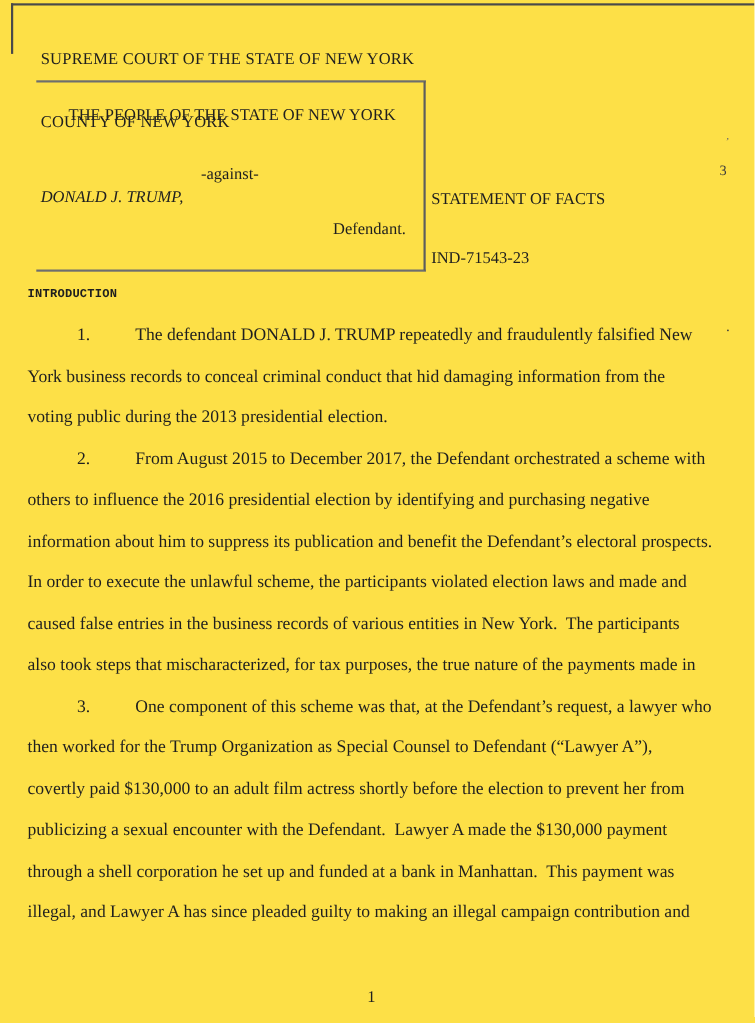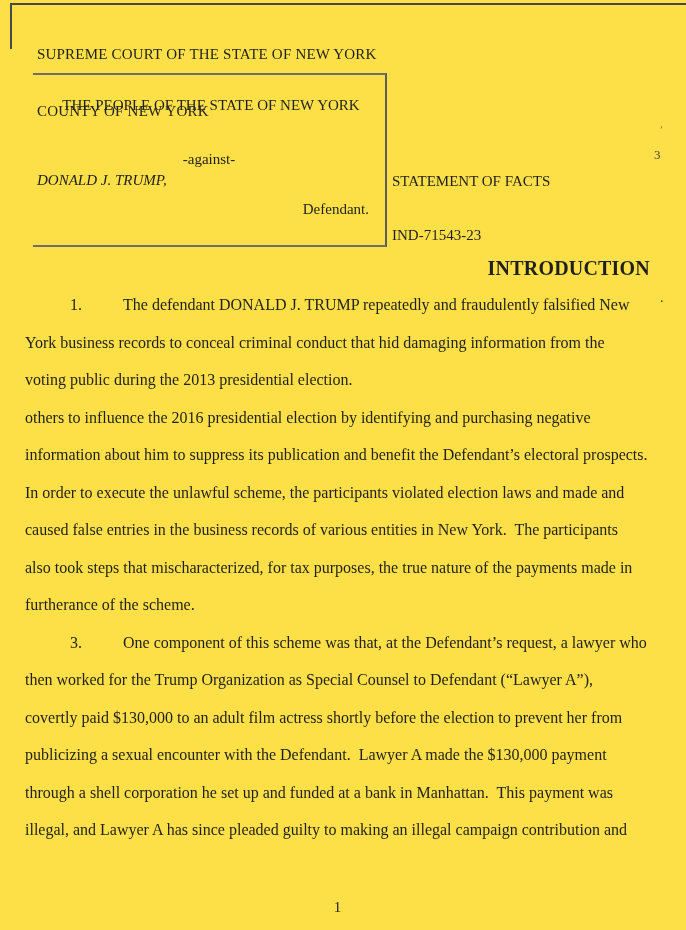--- a/index.html
+++ b/index.html
@@ -61,25 +61,26 @@
     position: absolute;
     left: 392px; top: 136px;
     font-size: 15px;
     line-height: 18px;
     white-space: pre;
   }
   .section-heading {
     position: absolute;
     top: 258px; left: 25px;
     width: 625px;
-    text-align: right;
-    font-size: 20px;
+    text-align: left;
+    font-size: 11px;
     font-weight: bold;
     line-height: 20px;
     letter-spacing: 0.2px;
+    font-family: Liberation Mono, monospace;
   }
   .body-text {
     position: absolute;
     top: 286px; left: 25px;
     width: 640px;
     font-size: 16px;
   }
   .body-line {
     height: 37.5px;
     line-height: 37.5px;
@@ -136,26 +137,26 @@
     <div>STATEMENT OF FACTS</div>
     <div>IND-71543-23</div>
   </div>
 
   <div class="section-heading">INTRODUCTION</div>
 
   <div class="body-text">
       <div class="body-line"><span class="para-num">1.</span><span class="line-text">The defendant DONALD J. TRUMP repeatedly and fraudulently falsified New</span></div>
       <div class="body-line"><span class="line-text">York business records to conceal criminal conduct that hid damaging information from the</span></div>
       <div class="body-line"><span class="line-text">voting public during the 2013 presidential election.</span></div>
+      <div class="body-line"><span class="para-num">2.</span><span class="line-text">From August 2015 to December 2017, the Defendant orchestrated a scheme with</span></div>
       <div class="body-line"><span class="line-text">others to influence the 2016 presidential election by identifying and purchasing negative</span></div>
       <div class="body-line"><span class="line-text">information about him to suppress its publication and benefit the Defendant’s electoral prospects.</span></div>
       <div class="body-line"><span class="line-text">In order to execute the unlawful scheme, the participants violated election laws and made and</span></div>
       <div class="body-line"><span class="line-text">caused false entries in the business records of various entities in New York.  The participants</span></div>
       <div class="body-line"><span class="line-text">also took steps that mischaracterized, for tax purposes, the true nature of the payments made in</span></div>
-      <div class="body-line"><span class="line-text">furtherance of the scheme.</span></div>
       <div class="body-line"><span class="para-num">3.</span><span class="line-text">One component of this scheme was that, at the Defendant’s request, a lawyer who</span></div>
       <div class="body-line"><span class="line-text">then worked for the Trump Organization as Special Counsel to Defendant (“Lawyer A”),</span></div>
       <div class="body-line"><span class="line-text">covertly paid $130,000 to an adult film actress shortly before the election to prevent her from</span></div>
       <div class="body-line"><span class="line-text">publicizing a sexual encounter with the Defendant.  Lawyer A made the $130,000 payment</span></div>
       <div class="body-line"><span class="line-text">through a shell corporation he set up and funded at a bank in Manhattan.  This payment was</span></div>
       <div class="body-line"><span class="line-text">illegal, and Lawyer A has since pleaded guilty to making an illegal campaign contribution and</span></div>
     </div>
 
   <div class="page-number">1</div>
 

